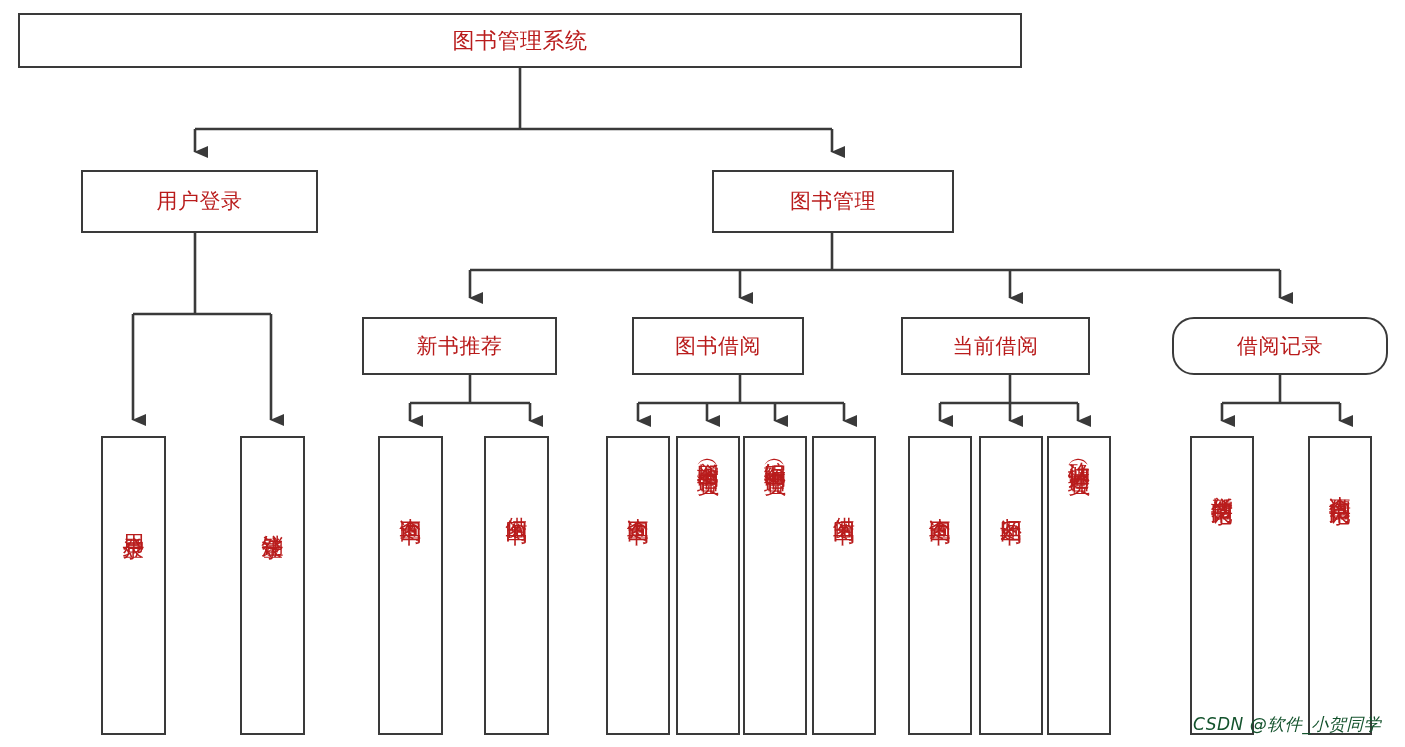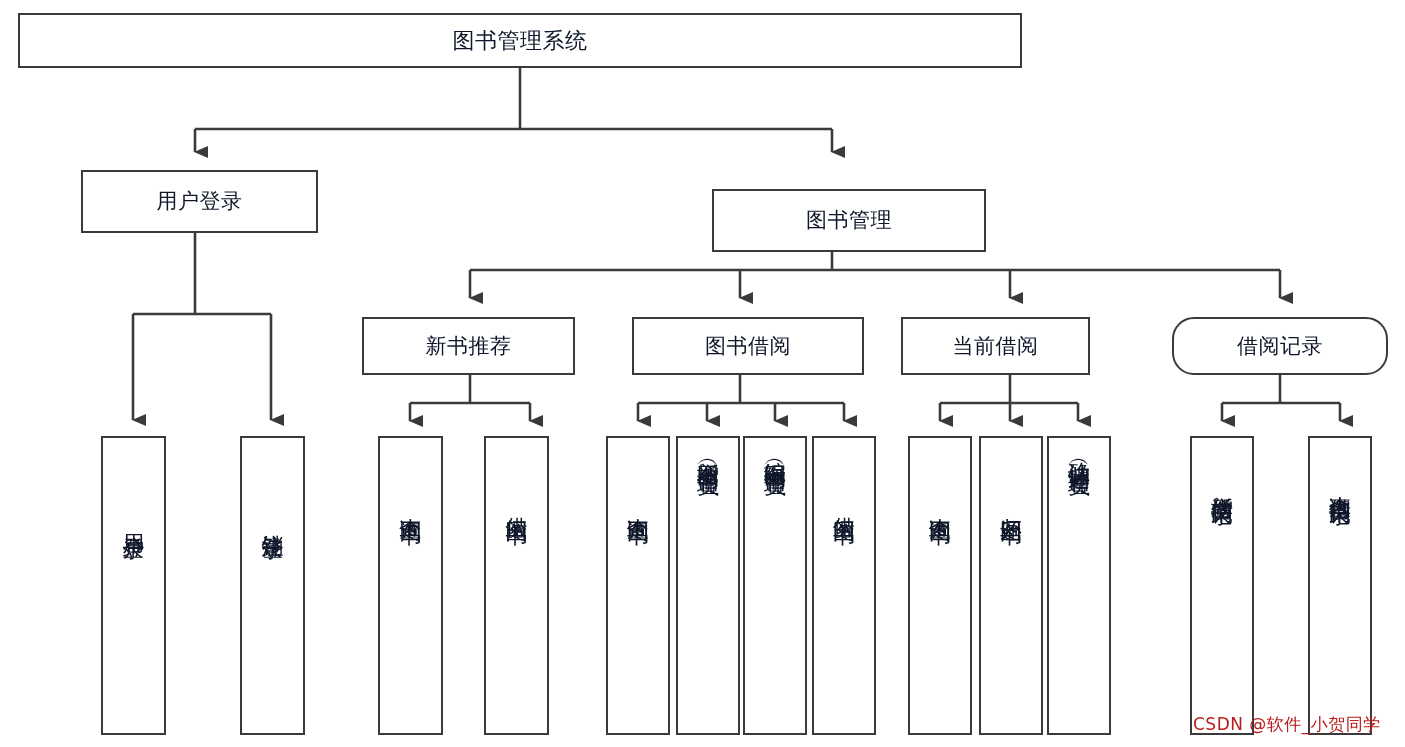--- a/index.html
+++ b/index.html
@@ -33,21 +33,21 @@
     background: #ffffff;
     display: flex;
     align-items: center;
     justify-content: center;
     color: #2b2b2b;
   }
   .node .label {
     display: block;
     text-align: left;
     line-height: 1.18;
-    color: #0f172a;
+    color: #b91c1c;
   }
   
   .node.h .label {
     writing-mode: horizontal-tb;
     font-size: 21px;
     letter-spacing: 0.5px;
     white-space: nowrap;
   }
   .node.root .label { font-size: 22px; }
   
@@ -61,24 +61,25 @@
     text-orientation: upright;
     font-size: 22px;
     line-height: 1.0;
     letter-spacing: 2px;
     white-space: nowrap;
     margin: 0 auto;
   }
   .watermark {
     position: absolute;
     font-size: 17px;
-    color: #b91c1c;
+    color: #14532d;
     white-space: nowrap;
     letter-spacing: 0.5px;
     font-family: "DejaVu Sans", "Liberation Sans", sans-serif;
+    font-style: italic;
   }
 </style>
 </head>
 <body>
 
 <div id="canvas">
 
   <svg class="wires" viewBox="0 0 1405 747" xmlns="http://www.w3.org/2000/svg">
     <defs>
       <marker id="arrow" viewBox="0 0 12 14" refX="6" refY="13" markerWidth="12" markerHeight="14" orient="auto-start-reverse" markerUnits="userSpaceOnUse">
@@ -129,28 +130,28 @@
     </g>
   </svg>
 
   <div class="node h root" style="left:18px; top:13px; width:1004px; height:55px;">
     <span class="label">图书管理系统</span>
   </div>
 
   <div class="node h" style="left:81px; top:170px; width:237px; height:63px;">
     <span class="label">用户登录</span>
   </div>
-  <div class="node h" style="left:712px; top:170px; width:274px; height:63px;margin-top:19px;">
+  <div class="node h" style="left:712px; top:170px; width:242px; height:63px;">
     <span class="label">图书管理</span>
   </div>
 
-  <div class="node h" style="left:362px; top:317px; width:213px; height:58px;">
+  <div class="node h" style="left:362px; top:317px; width:195px; height:58px;">
     <span class="label">新书推荐</span>
   </div>
-  <div class="node h" style="left:632px; top:317px; width:232px; height:58px;">
+  <div class="node h" style="left:632px; top:317px; width:172px; height:58px;">
     <span class="label">图书借阅</span>
   </div>
   <div class="node h" style="left:901px; top:317px; width:189px; height:58px;">
     <span class="label">当前借阅</span>
   </div>
   <div class="node h" style="left:1172px; top:317px; width:216px; height:58px;border-radius:22px;">
     <span class="label">借阅记录</span>
   </div>
 
   <div class="node v" style="left:101px; top:436px; width:65px; height:299px; padding-top:78px;">

